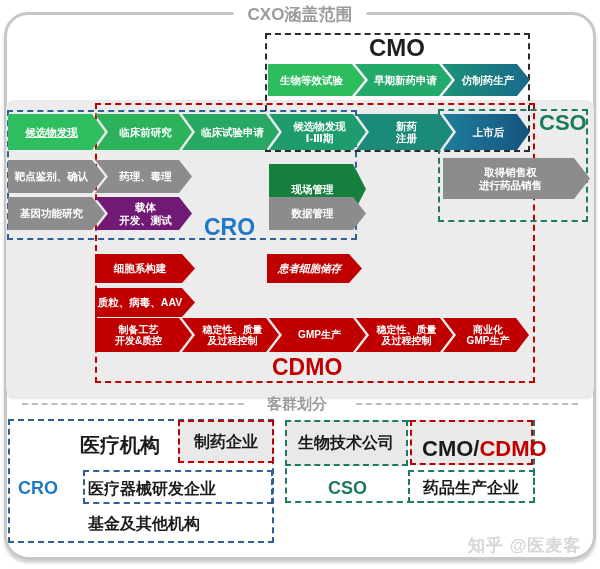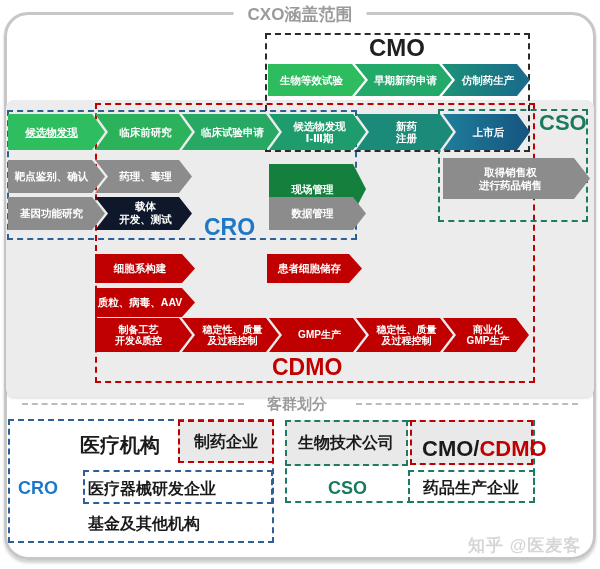--- a/index.html
+++ b/index.html
@@ -71,28 +71,28 @@
 
   <div class="zone-label" style="left: 539px; top: 110px; font-size: 22px; color: rgb(26, 122, 94);">CSO</div>
 
   <div class="arrow pent fz105" style="left: 8px; top: 160px; width: 97px; height: 33px; background: rgb(140, 140, 140);">靶点鉴别、确认</div>
   <div class="arrow chev fz105" style="left: 95px; top: 160px; width: 97px; height: 33px; background: rgb(140, 140, 140);">药理、毒理</div>
   <div class="arrow pent fz105" style="left: 269px; top: 164px; width: 97px; height: 50px; background: #15803d;">现场管理</div>
   <div class="arrow pent-wide fz105" style="left: 443px; top: 158px; width: 147px; height: 41px; background: rgb(140, 140, 140);">取得销售权
 进行药品销售</div>
 
   <div class="arrow pent fz105" style="left: 8px; top: 197px; width: 97px; height: 33px; background: rgb(140, 140, 140);">基因功能研究</div>
-  <div class="arrow chev fz105" style="left: 95px; top: 197px; width: 97px; height: 33px; background: #0f172a; font-family: Liberation Serif, serif;">载体
+  <div class="arrow chev fz105" style="left: 95px; top: 197px; width: 97px; height: 33px; background: #701a75;">载体
 开发、测试</div>
   <div class="arrow pent fz105" style="left: 269px; top: 197px; width: 97px; height: 33px; background: rgb(140, 140, 140);">数据管理</div>
 
   <div class="zone-label" style="left: 204px; top: 214px; font-size: 23px; color: rgb(30, 120, 200);">CRO</div>
 
   <div class="arrow pent fz105" style="left: 95px; top: 254px; width: 100px; height: 29px; background: rgb(192, 0, 0);">细胞系构建</div>
-  <div class="arrow pent fz105" style="left: 267px; top: 254px; width: 95px; height: 29px; background: rgb(192, 0, 0);">患者细胞储存</div>
+  <div class="arrow pent fz105" style="left: 267px; top: 254px; width: 95px; height: 29px; background: rgb(192, 0, 0); font-style: italic;">患者细胞储存</div>
   <div class="arrow pent fz105" style="left: 95px; top: 288px; width: 100px; height: 29px; background: rgb(192, 0, 0);">质粒、病毒、AAV</div>
 
   <div class="arrow pent fz10" style="left: 95px; top: 318px; width: 97px; height: 34px; background: rgb(192, 0, 0);">制备工艺
 开发&amp;质控</div>
   <div class="arrow chev fz10" style="left: 182px; top: 318px; width: 97px; height: 34px; background: rgb(192, 0, 0);">稳定性、质量
 及过程控制</div>
   <div class="arrow chev fz10" style="left: 269px; top: 318px; width: 97px; height: 34px; background: rgb(192, 0, 0);">GMP生产</div>
   <div class="arrow chev fz10" style="left: 356px; top: 318px; width: 97px; height: 34px; background: rgb(192, 0, 0);">稳定性、质量
 及过程控制</div>
   <div class="arrow chev fz10" style="left: 443px; top: 318px; width: 86px; height: 34px; background: rgb(192, 0, 0);">商业化

